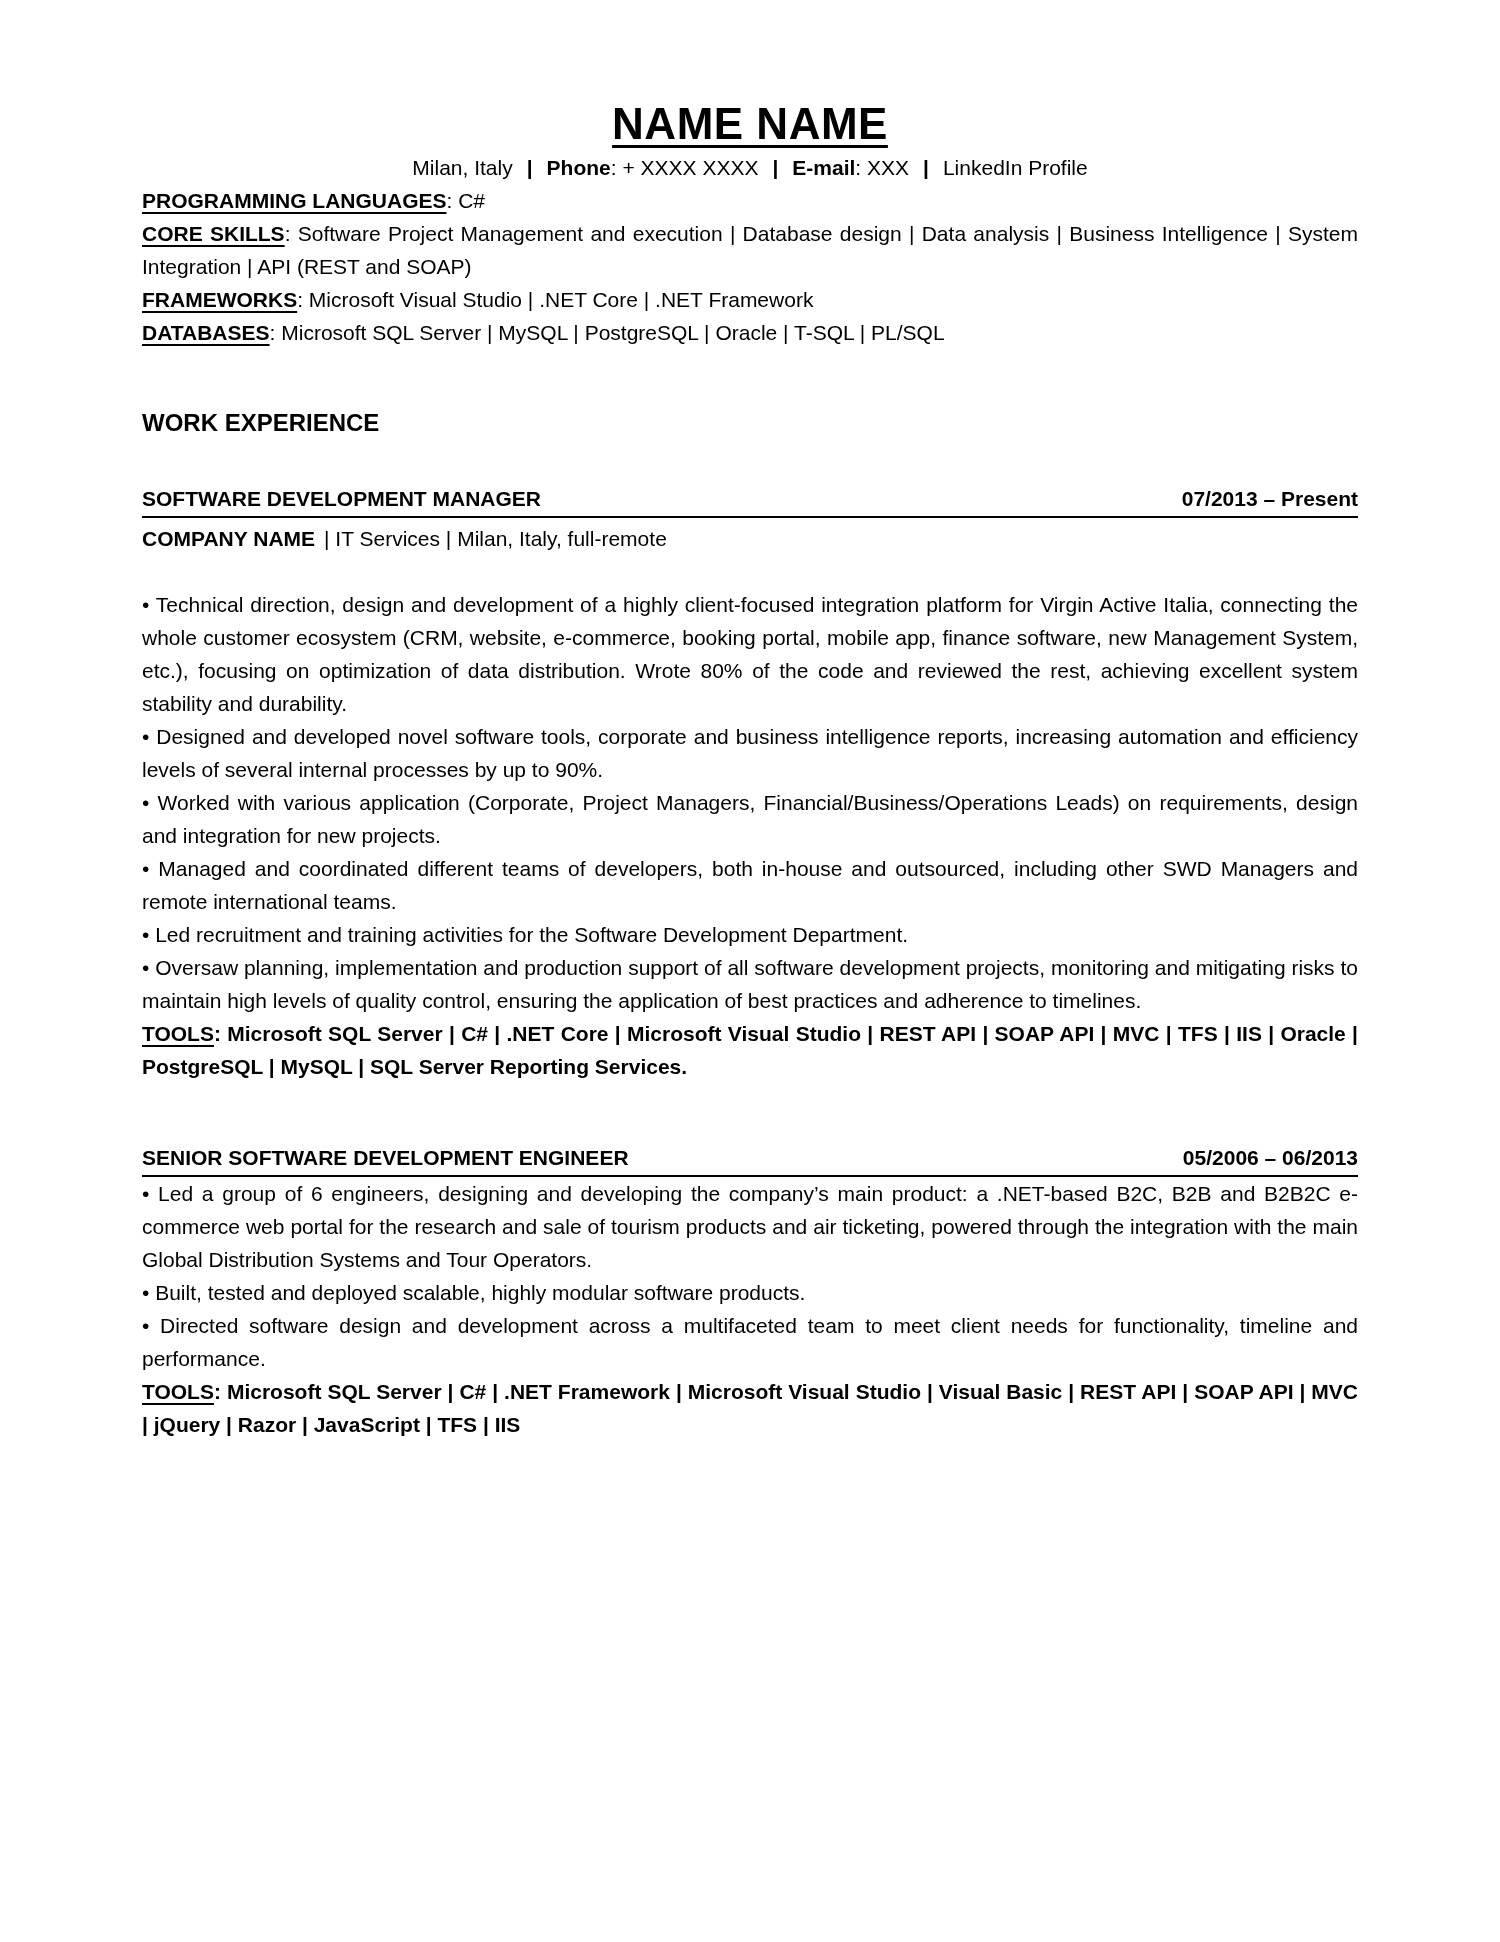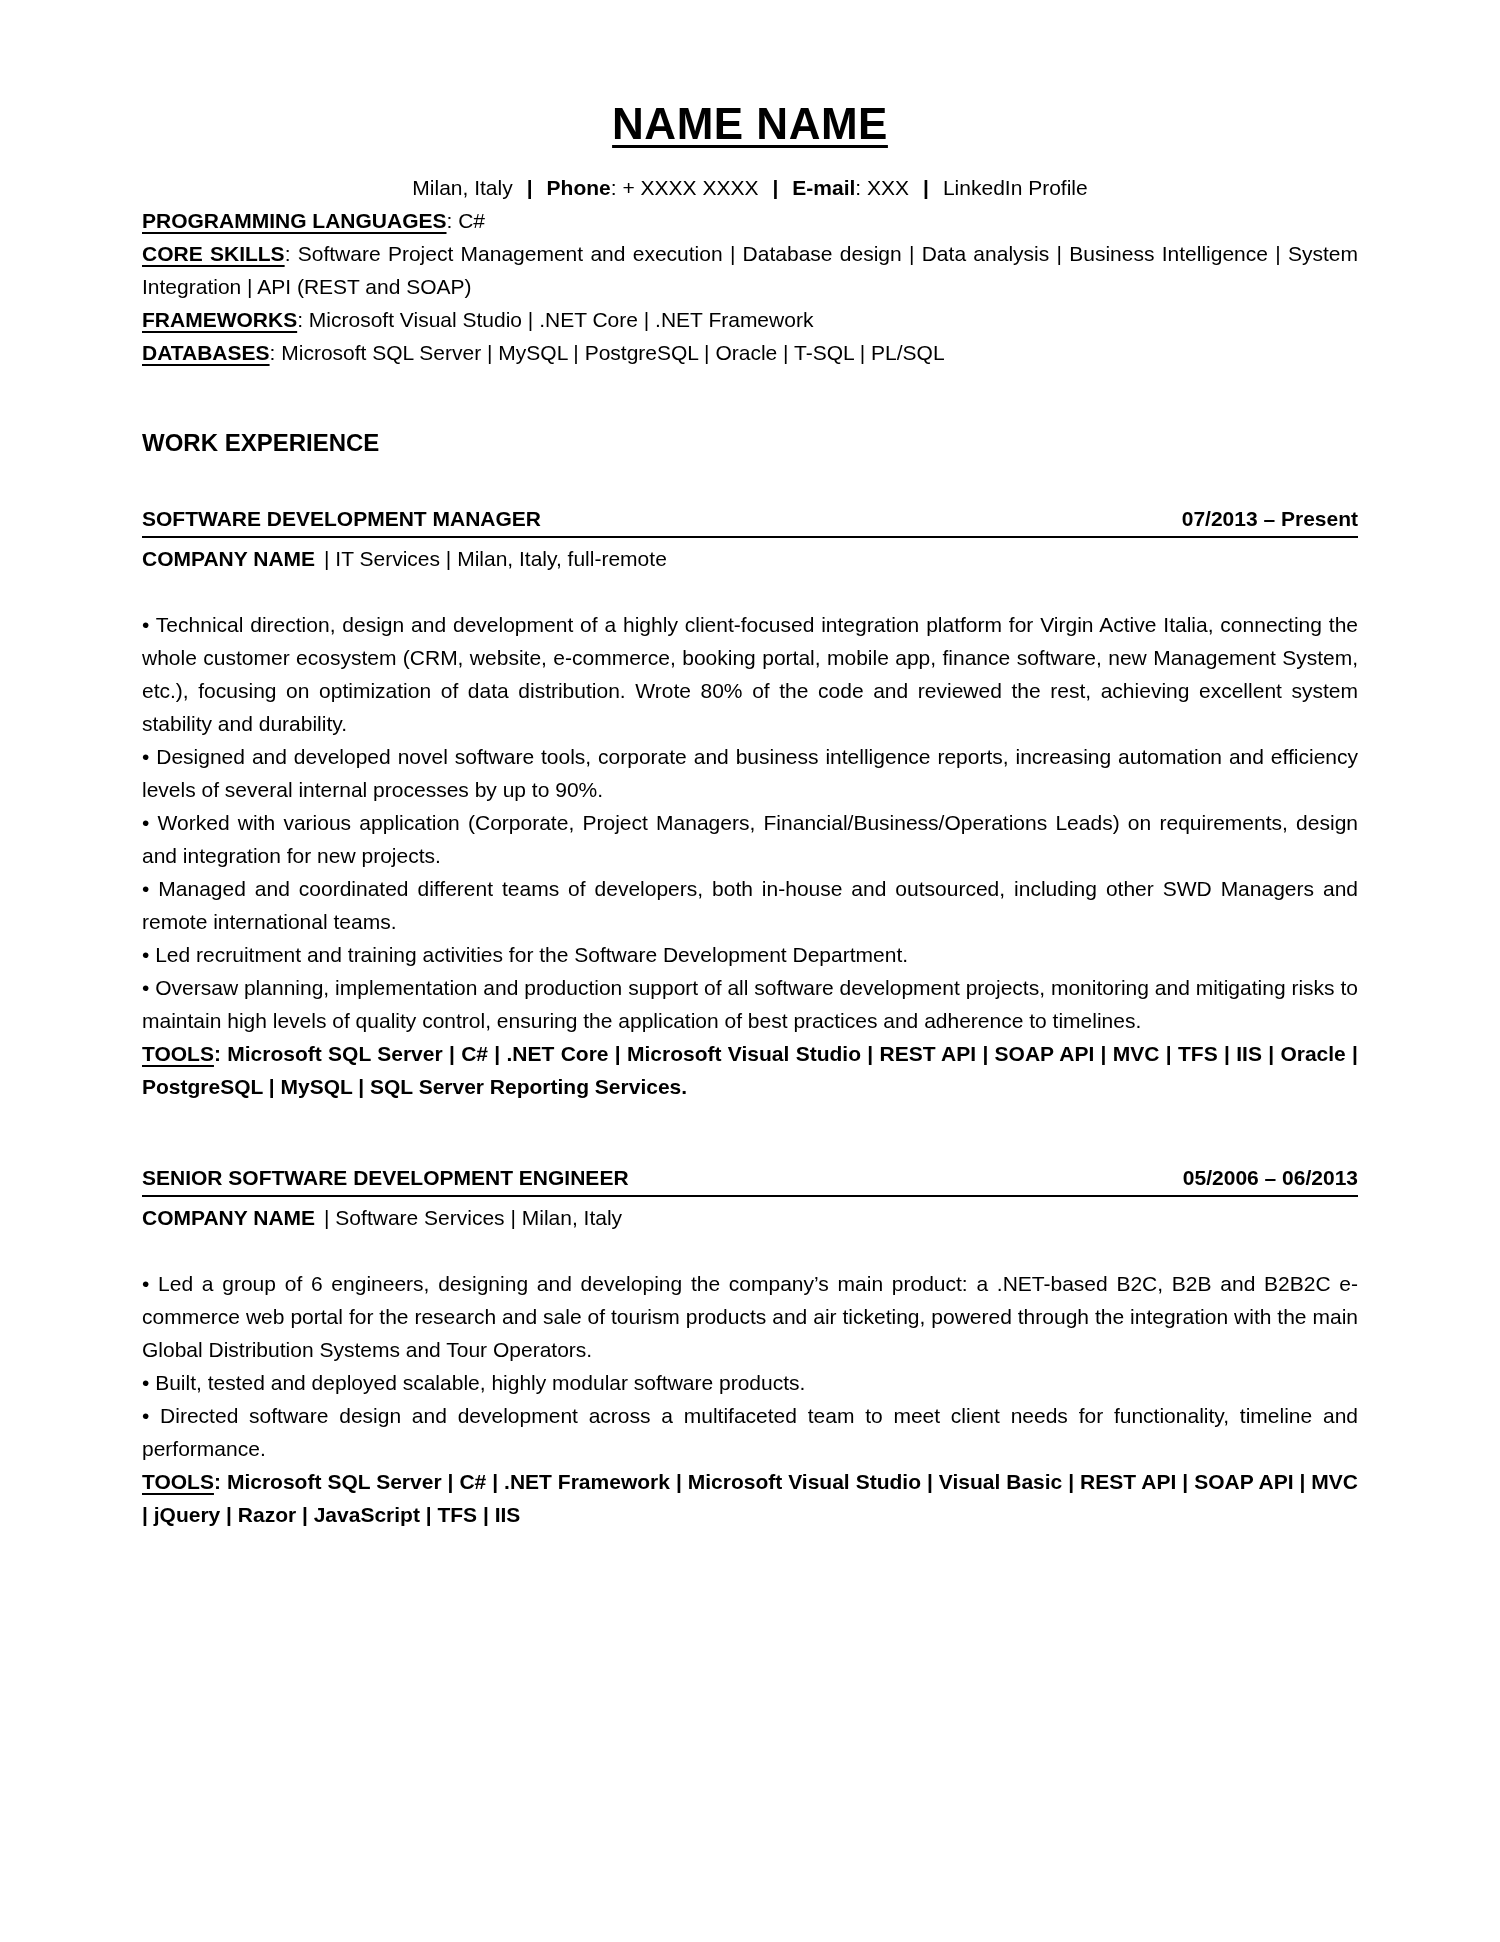--- a/index.html
+++ b/index.html
@@ -21,21 +21,20 @@
   .b { font-weight: bold; }
   .name {
     text-align: center;
     font-size: 44px;
     font-weight: bold;
     line-height: 1.25;
     letter-spacing: 0.5px;
     text-decoration: underline;
     text-decoration-thickness: 3px;
     text-underline-offset: 6px;
-    margin-bottom: 20px;
   }
   .contact {
     text-align: center;
     font-size: 21px;
     white-space: nowrap;
   }
   .contact .sep { font-weight: bold; margin: 0 14px; }
   .summary {
     font-weight: bold;
     text-align: justify;
@@ -105,21 +104,20 @@
       <p class="bullet">• Oversaw planning, implementation and production support of all software development projects, monitoring and mitigating risks to maintain high levels of quality control, ensuring the application of best practices and adherence to timelines.</p>
     </div>
     <p class="tools-line"><span class="tools-label">TOOLS</span><span>: Microsoft SQL Server  |  C#  |  .NET Core  |  Microsoft Visual Studio  |  REST API  |  SOAP API  |  MVC  |  TFS  |  IIS  |  Oracle  |  PostgreSQL  |  MySQL  |  SQL Server Reporting Services.</span></p>
   </section>
 
   <section class="job">
     <div class="job-title-row">
       <span class="job-title">SENIOR SOFTWARE DEVELOPMENT ENGINEER</span>
       <span class="job-dates">05/2006 – 06/2013</span>
     </div>
-    <p class="company-line"><span class="b">COMPANY NAME</span><span class="company-details">|  Software Services  |  Milan, Italy</span></p>
     <div class="bullets">
       <p class="bullet">• Led a group of 6 engineers, designing and developing the company’s main product: a .NET-based B2C, B2B and B2B2C e-commerce web portal for the research and sale of tourism products and air ticketing, powered through the integration with the main Global Distribution Systems and Tour Operators.</p>
       <p class="bullet">• Built, tested and deployed scalable, highly modular software products.</p>
       <p class="bullet">• Directed software design and development across a multifaceted team to meet client needs for functionality, timeline and performance.</p>
     </div>
     <p class="tools-line"><span class="tools-label">TOOLS</span><span>: Microsoft SQL Server  |  C#  |  .NET Framework  |  Microsoft Visual Studio  |  Visual Basic  |  REST API  |  SOAP API  |  MVC  |  jQuery  |  Razor  |  JavaScript  |  TFS  |  IIS</span></p>
   </section>
 
 </div>
 

